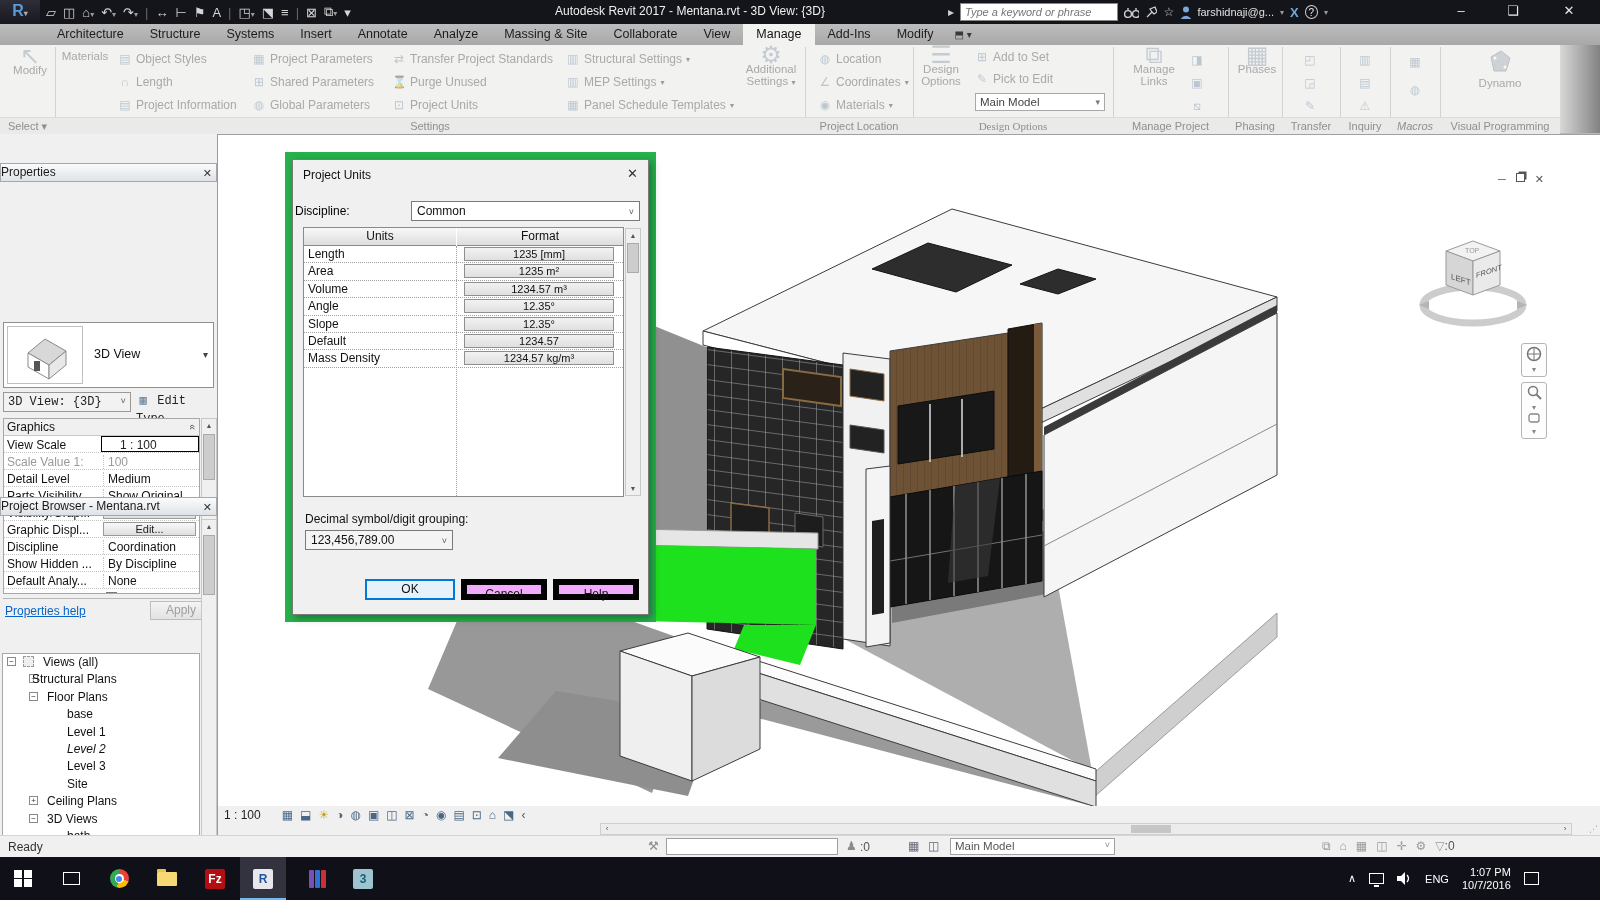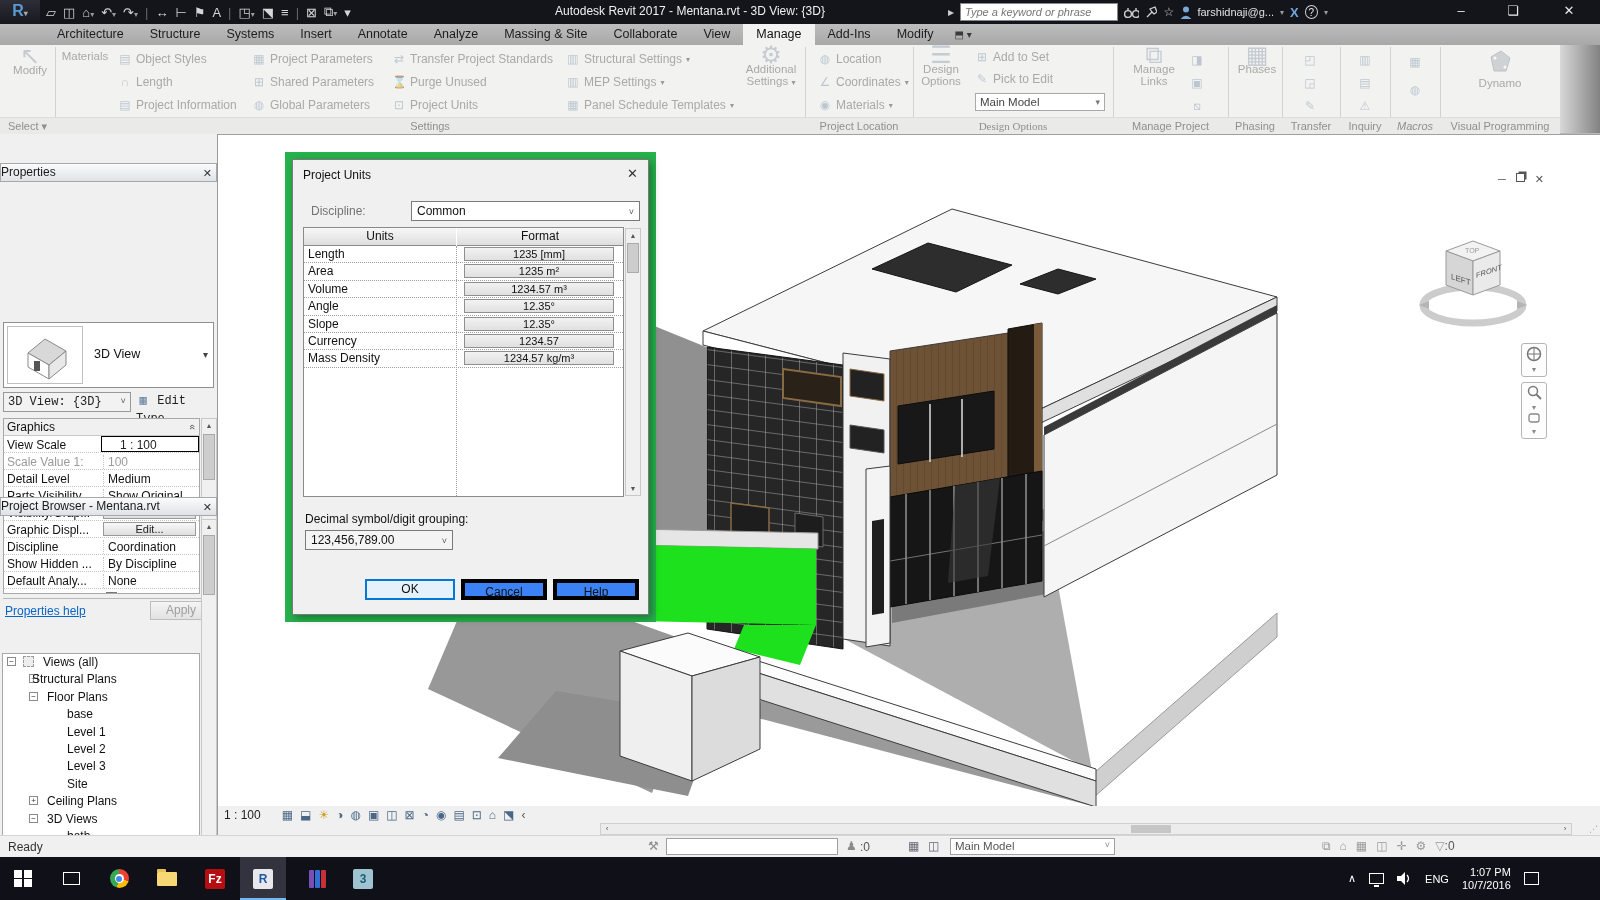--- a/index.html
+++ b/index.html
@@ -105,21 +105,21 @@
   .dlg-title { position:absolute; left:0; top:0; width:100%; height:28px; background:#f0f0f0; font-size:12px; padding:8px 0 0 10px; color:#111; }
   .dlg-x { position:absolute; right:10px; top:6px; font-size:13px; color:#333; }
   .dlg-sel { position:absolute; height:20px; background:#fff; border:1px solid #7a7a7a; font-size:12px; line-height:18px; padding:0 5px; color:#111; }
   .dlg-sel .car { float:right; color:#555; font-size:9px; margin-top:1px; }
   .utable { position:absolute; left:10px; top:67px; width:321px; height:270px; background:#fff; border:1px solid #8a8a8a; }
   .uhead { position:absolute; top:0; height:18px; background:linear-gradient(180deg,#f7f7f7,#dedede); border-bottom:1px solid #8a8a8a; text-align:center; font-size:12px; line-height:17px; color:#111; }
   .urow { position:absolute; height:17.4px; border-bottom:1px dotted #9f9f9f; font-size:12px; }
   .ucell { position:absolute; left:4px; top:1px; color:#111; }
   .fbtn { position:absolute; left:2px; top:1px; width:150px; height:14px; background:linear-gradient(180deg,#f2f2f2,#e0e0e0); border:1px solid #8f8f8f; text-align:center; font-size:11px; line-height:12px; color:#111; }
   .coldiv { position:absolute; left:152px; top:0; width:1px; height:100%; border-left:1px dotted #9f9f9f; }
-  .dbtn { position:absolute; top:419px; height:21px; background:#3b82f6; border:4px solid #000000; text-align:center; font-size:12px; line-height:19px; color:#111; }
+  .dbtn { position:absolute; top:419px; height:21px; background:#f0abfc; border:6px solid #000000; text-align:center; font-size:12px; line-height:19px; color:#111; }
   .dbtn.okf { background:#e5f1fb; border:2px solid #0078d7; line-height:17px; }
 
   
   .taskbar { left:0; top:857px; width:1600px; height:43px; background:#101018; color:#fff; }
   .tb-slot { position:absolute; top:0; width:46px; height:43px; display:flex; align-items:center; justify-content:center; }
   .tb-slot.active { background:#33333f; box-shadow:inset 0 -2px 0 #76b9ed; }
   .winlogo { display:grid; grid-template-columns:8px 8px; grid-template-rows:8px 8px; gap:1.5px; }
   .winlogo i { background:#fff; }
   .tvico { width:17px; height:13px; border:1.5px solid #fff; }
   .chrome { width:19px; height:19px; border-radius:50%; background:conic-gradient(#ea4335 0 30%, #fbbc05 30% 55%, #34a853 55% 100%); position:relative; }
@@ -570,21 +570,21 @@
         <span class="exp" style="left:26px;">−</span>
         <span class="tlabel" style="left:44px;">Floor Plans</span>
       </div>
     <div class="trow">
         <span class="tlabel" style="left:64px;">base</span>
       </div>
     <div class="trow">
         <span class="tlabel" style="left:64px;">Level 1</span>
       </div>
     <div class="trow">
-        <span class="tlabel" style="left:64px;">Level 2</span>
+        <span class="tlabel" style="left:64px;font-style:italic;">Level 2</span>
       </div>
     <div class="trow">
         <span class="tlabel" style="left:64px;">Level 3</span>
       </div>
     <div class="trow">
         <span class="tlabel" style="left:64px;">Site</span>
       </div>
     <div class="trow">
         <span class="exp" style="left:26px;">+</span>
         <span class="tlabel" style="left:44px;">Ceiling Plans</span>
@@ -615,21 +615,21 @@
     <span class="sthumb" style="top:15px; height:60px;"></span>
 
   </div>
 
 </div>
 
 <div class="abs green-frame"></div>
 <div class="abs dialog">
   <div class="dlg-title">Project Units</div>
   <span class="dlg-x">✕</span>
-  <span class="abs" style="left:18px; top:44px; color:#737373;">Discipline:</span>
+  <span class="abs" style="left:2px; top:44px; color:#000000;">Discipline:</span>
   <div class="dlg-sel" style="left:118px; top:41px; width:229px;"><span>Common</span><span class="car">˅</span></div>
 
   <div class="utable">
     <div class="uhead" style="left:0; width:152px;">Units</div>
     <div class="uhead" style="left:153px; width:166px;">Format</div>
     <div class="coldiv" style="top:18px; height:250px;"></div>
     <div class="urow" style="left:0; top:18px; width:319px;">
         <span class="ucell">Length</span>
         <span class="fbtn" style="left:160px;">1235 [mm]</span>
       </div>
@@ -643,21 +643,21 @@
       </div>
     <div class="urow" style="left:0; top:70.2px; width:319px;">
         <span class="ucell">Angle</span>
         <span class="fbtn" style="left:160px;">12.35°</span>
       </div>
     <div class="urow" style="left:0; top:87.6px; width:319px;">
         <span class="ucell">Slope</span>
         <span class="fbtn" style="left:160px;">12.35°</span>
       </div>
     <div class="urow" style="left:0; top:105px; width:319px;">
-        <span class="ucell">Currency</span>
+        <span class="ucell">Default</span>
         <span class="fbtn" style="left:160px;">1234.57</span>
       </div>
     <div class="urow" style="left:0; top:122.4px; width:319px;">
         <span class="ucell">Mass Density</span>
         <span class="fbtn" style="left:160px;">1234.57 kg/m³</span>
       </div>
   </div>
   <div class="scroll-v" style="left:332px; top:68px; width:16px; height:268px;">
     <span class="sarrow" style="top:0;">▲</span>
     <span class="sthumb" style="top:14px; height:30px;"></span>

